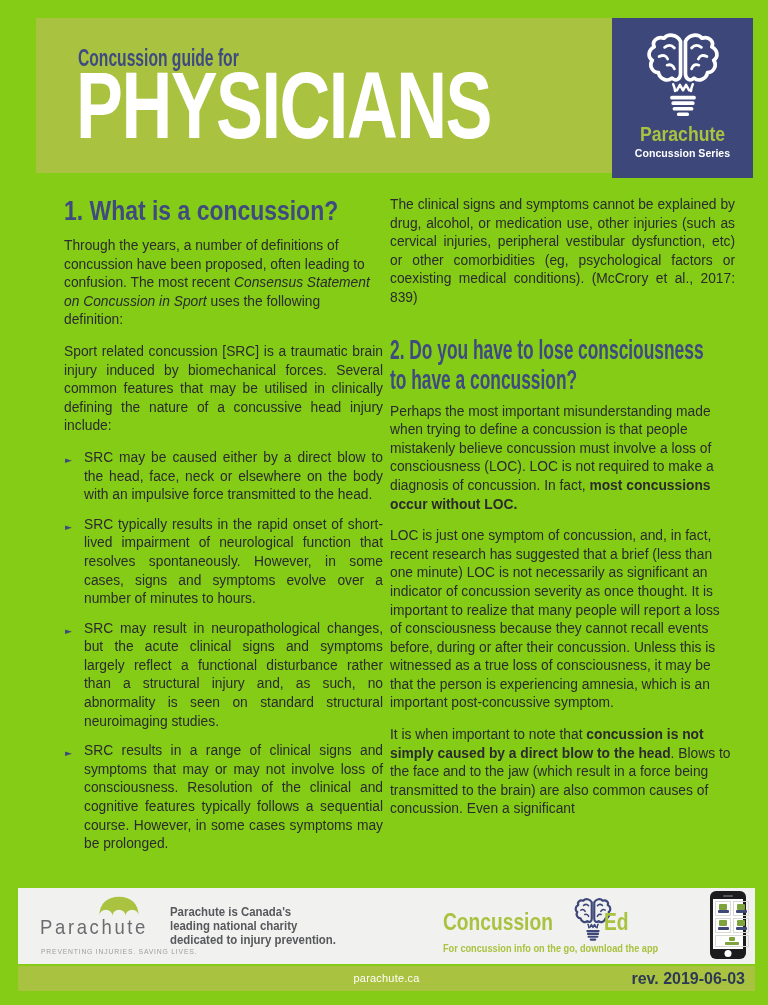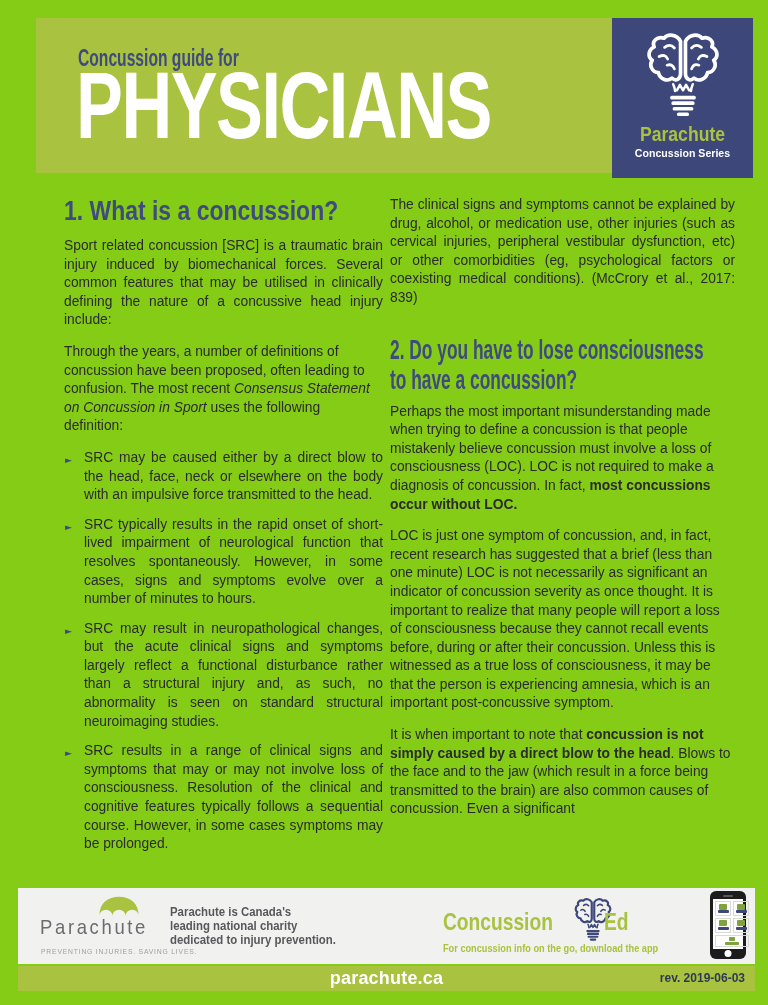--- a/index.html
+++ b/index.html
@@ -108,24 +108,24 @@
   .tile .glyph{width:8px;height:6px;background:#7fa33c;border-radius:1px;}
   .tile .btn{width:11px;height:3px;background:var(--navy);border-radius:1px;}
   .tile.wide{grid-column:1 / span 2;flex-direction:column;justify-content:center;gap:1px;}
   .tile.wide .glyph{width:6px;height:4px;}
   .tile.wide .btn{width:14px;height:2.5px;background:#7fa33c;}
   .home{position:absolute;bottom:2px;left:50%;transform:translateX(-50%);width:7px;height:7px;background:#fff;border-radius:50%;}
 
   .foot-bar{position:absolute;left:18px;top:966px;width:737px;height:25px;background:var(--green);}
   .foot-url{
     position:absolute;left:0;right:0;text-align:center;line-height:25px;
-    font-size:18px;font-weight:700;color:#ffffff;letter-spacing:.2px;
+    font-size:11px;font-weight:400;color:#ffffff;letter-spacing:.2px;
   }
   .foot-rev{
-    position:absolute;right:10px;line-height:25px;font-size:12px;font-weight:700;color:#2e3a55;text-align:center;
+    position:absolute;right:10px;line-height:25px;font-size:16px;font-weight:700;color:#2e3a55;text-align:center;
   }
 </style>
 </head>
 <body>
 
 <div class="page">
 
   <header class="band">
     <div class="kicker">Concussion guide for</div>
     <div class="big-title">PHYSICIANS</div>
@@ -143,23 +143,23 @@
         </svg>
       </div>
       <div class="brand">Parachute</div>
       <div class="series">Concussion Series</div>
     </div>
   </header>
 
   <section class="col col-left">
     <h1 class="sec">1. What is a concussion?</h1>
 
+    <p class="body"><span>Through the years, a number of definitions of concussion have been proposed, often leading to confusion. The most recent </span><i>Consensus Statement on Concussion in Sport</i><span> uses the following definition:</span></p>
+
     <p class="body justify quote-l">Sport related concussion [SRC] is a traumatic brain injury induced by biomechanical forces. Several common features that may be utilised in clinically defining the nature of a concussive head injury include:</p>
-
-    <p class="body"><span>Through the years, a number of definitions of concussion have been proposed, often leading to confusion. The most recent </span><i>Consensus Statement on Concussion in Sport</i><span> uses the following definition:</span></p>
 
     <ul class="bul">
       <li><span class="tri">►</span><span>SRC may be caused either by a direct blow to the head, face, neck or elsewhere on the body with an impulsive force transmitted to the head.</span></li>
       <li><span class="tri">►</span><span>SRC typically results in the rapid onset of short-lived impairment of neurological function that resolves spontaneously. However, in some cases, signs and symptoms evolve over a number of minutes to hours.</span></li>
       <li><span class="tri">►</span><span>SRC may result in neuropathological changes, but the acute clinical signs and symptoms largely reflect a functional disturbance rather than a structural injury and, as such, no abnormality is seen on standard structural neuroimaging studies.</span></li>
       <li><span class="tri">►</span><span>SRC results in a range of clinical signs and symptoms that may or may not involve loss of consciousness. Resolution of the clinical and cognitive features typically follows a sequential course. However, in some cases symptoms may be prolonged.</span></li>
     </ul>
   </section>
 
   <section class="col col-right">

